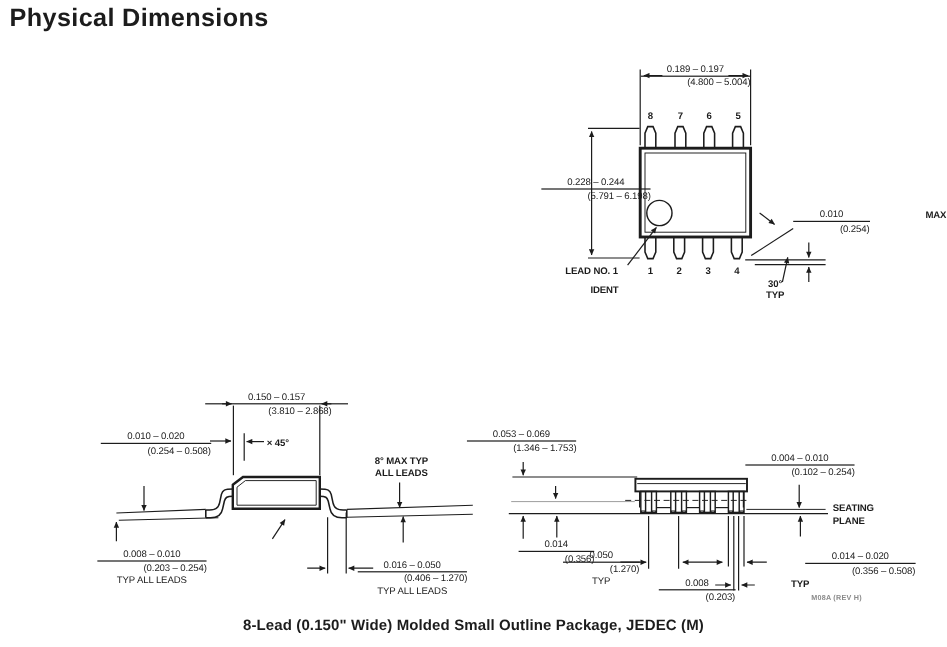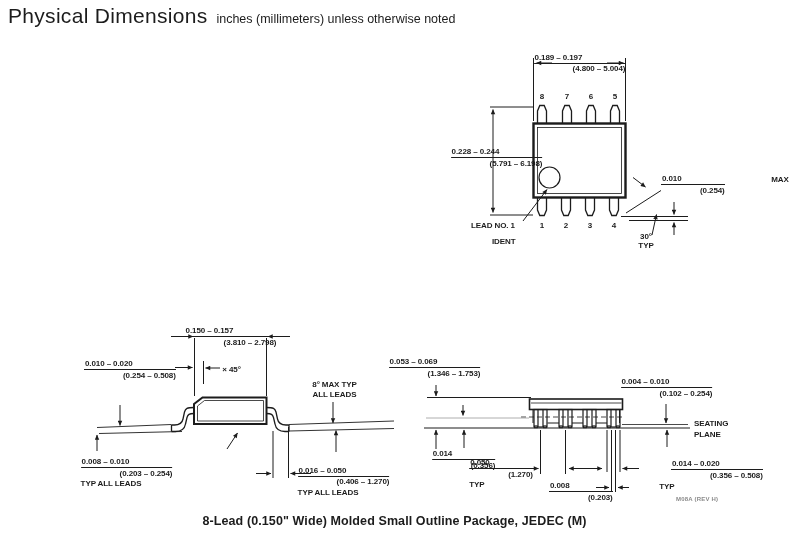--- a/index.html
+++ b/index.html
@@ -3,29 +3,29 @@
 <meta charset="utf-8">
 <style>
   * { margin:0; padding:0; box-sizing:border-box; }
   html,body { background:#fff; }
   .page {
     position:relative; width:789px; height:539px; background:#ffffff;
     font-family:"Liberation Sans", sans-serif; color:#1c1c1c; overflow:hidden;
   }
   .svg-layer { position:absolute; left:0; top:0; }
   .hdr { position:absolute; left:8px; top:4px; display:flex; align-items:baseline; white-space:nowrap; }
-  .hdr .t { font-size:21px; font-weight:normal; letter-spacing:0.3px; }
+  .hdr .t { font-size:21px; font-weight:bold; letter-spacing:0.3px; }
   .hdr .s { font-size:12.5px; margin-left:9px; }
   .lbl { position:absolute; font-size:8px; font-weight:bold; line-height:9.5px;
          white-space:nowrap; letter-spacing:-0.1px; }
   .c { transform:translateX(-50%); text-align:center; }
   .two { text-align:center; }
   .dim { position:absolute; display:flex; align-items:center; white-space:nowrap; }
   .dimc { transform:translateX(-50%); }
-  .frac { font-size:8px; font-weight:bold; line-height:9.5px; letter-spacing:-0.1px; }
+  .frac { text-align:center; font-size:8px; font-weight:normal; line-height:9.5px; letter-spacing:-0.1px; }
   .frac .in { display:block; border-bottom:1.1px solid #1c1c1c; padding:0 1px 0.5px 1px; }
   .frac .mm { display:block; padding-top:0.5px;padding-left:39px; }
   .frac .note { display:block; margin-top:1px; }
   .sfx { font-size:8px; font-weight:bold; margin-left:2.5px; letter-spacing:-0.1px;padding-left:44px; }
   .sfx.top { align-self:flex-start; margin-top:0.5px; }
   .cap { position:absolute; left:0; right:0; top:514px; text-align:center;
          font-size:12.5px; font-weight:bold; letter-spacing:0.1px; }
   .ref { position:absolute; font-size:6px; color:#8a8a8a; font-weight:bold; letter-spacing:0.2px; }
   .seat { line-height:11px; }
 </style>
@@ -193,21 +193,20 @@
       <line x1="569" y1="468.5" x2="602" y2="468.5" marker-start="url(#ah)" marker-end="url(#ah)"></line>
       <line x1="639" y1="468.5" x2="622.5" y2="468.5" marker-end="url(#ah)"></line>
 
       <line x1="596" y1="487.5" x2="609" y2="487.5" marker-end="url(#ah)"></line>
       <line x1="629" y1="487.5" x2="618" y2="487.5" marker-end="url(#ah)"></line>
     </g>
   </svg>
 
   <div class="hdr">
     <span class="t">Physical Dimensions</span>
-    <span class="s">inches (millimeters) unless otherwise noted</span>
   </div>
 
   <div class="dim dimc" style="left:579.5px; top:52.5px">
     <span class="frac">
         <span class="in">0.189 – 0.197</span>
         <span class="mm">(4.800 – 5.004)</span>
       </span>
   </div>
   <div class="dim dimc" style="left:496.5px; top:147px">
     <span class="frac">
@@ -233,21 +232,21 @@
     <span class="sfx top">MAX</span>
   </div>
   <div class="lbl c two" style="left:646px; top:231.5px">
     <div>30°</div>
     <div>TYP</div>
   </div>
 
   <div class="dim dimc" style="left:230.5px; top:326px">
     <span class="frac">
         <span class="in">0.150 – 0.157</span>
-        <span class="mm">(3.810 – 2.798)</span>
+        <span class="mm">(3.810 – 2.868)</span>
       </span>
   </div>
   <div class="dim" style="left:84px; top:359px">
     <span class="frac">
         <span class="in">0.010 – 0.020</span>
         <span class="mm">(0.254 – 0.508)</span>
       </span>
     <span class="sfx">× 45°</span>
   </div>
   <div class="lbl c two" style="left:334.5px; top:380px">

